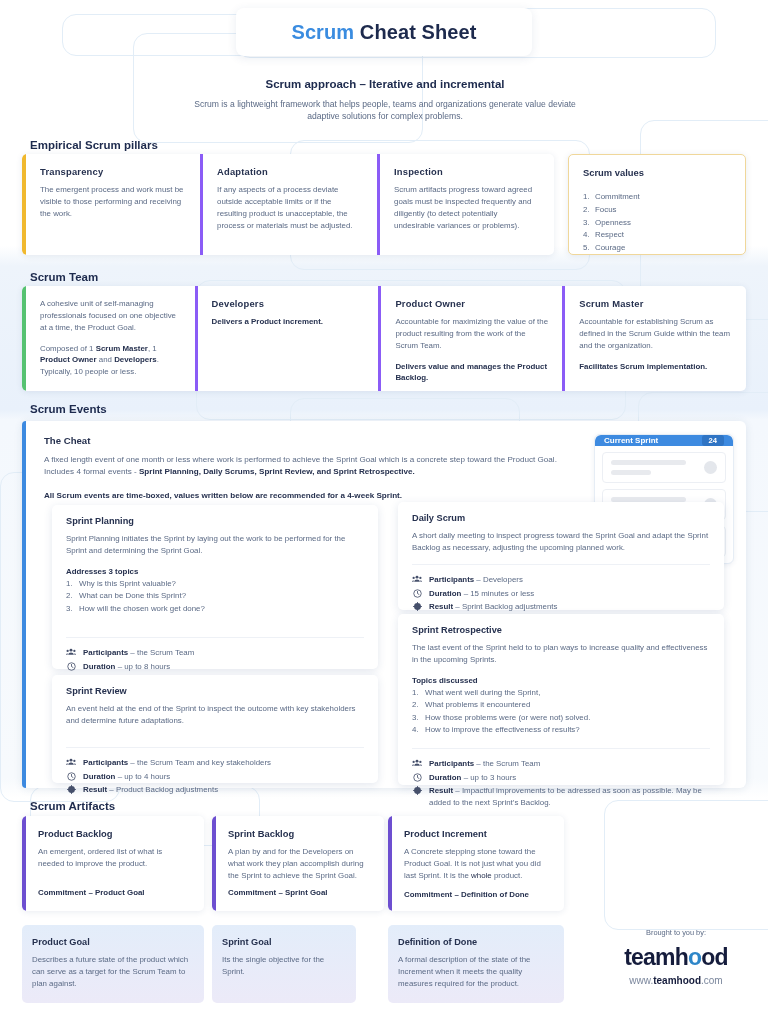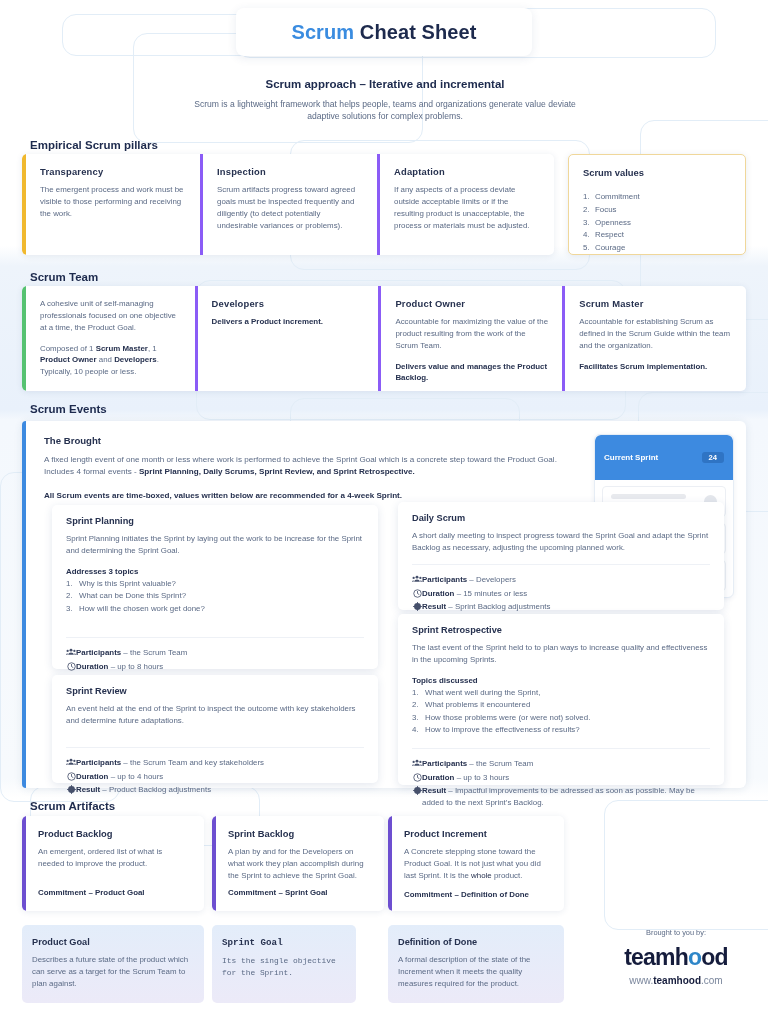--- a/index.html
+++ b/index.html
@@ -99,21 +99,21 @@
   
   .cs {
     position: absolute; right: 12px; top: 13px; width: 140px;
     background: #ffffff; border: 1px solid #e6edf5; border-radius: 6px;
     padding: 0 0 6px 0; overflow: hidden;
     box-shadow: 0 1px 5px rgba(40,70,120,0.08);
   }
   .cs-head {
     background: #3d8ae0; color: #fff; border-radius: 6px 6px 0 0;
     display: flex; align-items: center; justify-content: space-between;
-    padding: 17px 9px; font-size: 8px; font-weight: bold;
+    padding: 0 9px; font-size: 8px; font-weight: bold;
   }
   .cs-badge { background: #2f74c4; border-radius: 3px; padding: 1px 7px; font-size: 7.6px; }
   .cs-item {
     margin: 6px 7px 0 7px; border: 1px solid #eceff4; border-radius: 4px;
     padding: 7px 8px; display: flex; align-items: center; gap: 6px;
   }
   .cs-lines { flex: 1; }
   .sk { background: #e8eaee; border-radius: 3px; height: 5px; }
   .sk.w1 { width: 86%; }
   .sk.w2 { width: 46%; margin-top: 5px; }
@@ -121,21 +121,21 @@
 
   
   .ev { position: absolute; background:#fff; border-radius: 5px; box-shadow: 0 2px 9px rgba(40,70,120,0.13); z-index: 6; padding: 11px 14px 12px; }
   .ev h3 { font-size: 9.2px; font-weight: bold; color: #26314f; margin-bottom: 7px; }
   .ev p { font-size: 7.9px; line-height: 1.5; color: #5b6a85; }
   .ev .sub { font-size: 7.9px; font-weight: bold; color: #26314f; margin-top: 10px; margin-bottom: 2px; }
   .ev ol { list-style: none; }
   .ev ol li { font-size: 7.9px; line-height: 1.58; color: #5b6a85; }
   .ev ol li .n { display: inline-block; width: 13px; }
   .hr { border-top: 1px solid #eef1f6; margin: 10px 0 9px; }
-  .meta { display: flex; align-items: flex-start; font-size: 7.9px; line-height: 1.5; color: #5b6a85; margin-top: 2px; }
+  .meta { display: flex; align-items: flex-start; gap: 7px; font-size: 7.9px; line-height: 1.5; color: #5b6a85; margin-top: 2px; }
   .meta .ic { width: 10px; flex: none; display: flex; justify-content: center; padding-top: 1px; }
   .meta b { color: #26314f; }
 
   
   .art h3 { font-size: 9.4px; font-weight: bold; color: #26314f; margin-bottom: 7px; }
   .art p { font-size: 7.9px; line-height: 1.5; color: #5b6a85; }
   .art p.commit { font-weight: bold; color: #26314f; }
 
   .goal {
     position: absolute; border-radius: 5px;
@@ -186,26 +186,26 @@
 
   <div class="sec-head" style="left:30px;top:139px;">Empirical Scrum pillars</div>
 
   <div class="card row-card" style="left:22px;top:154px;width:532px;height:101px;overflow:hidden;">
     <div class="bar-left" style="background:#f0b82e;"></div>
     <div class="cell" style="padding-left:18px;">
       <h3>Transparency</h3>
       <p>The emergent process and work must be visible to those performing and receiving the work.</p>
     </div>
     <div class="cell">
+      <h3>Adaptation</h3>
+      <p>If any aspects of a process deviate outside acceptable limits or if the resulting product is unacceptable, the process or materials must be adjusted.</p>
+    </div>
+    <div class="cell">
       <h3>Inspection</h3>
       <p>Scrum artifacts progress toward agreed goals must be inspected frequently and diligently (to detect potentially undesirable variances or problems).</p>
-    </div>
-    <div class="cell">
-      <h3>Adaptation</h3>
-      <p>If any aspects of a process deviate outside acceptable limits or if the resulting product is unacceptable, the process or materials must be adjusted.</p>
     </div>
   </div>
 
   <div class="card" style="left:568px;top:154px;width:178px;height:101px;border:1px solid #f0d79a;padding:12px 14px;">
     <h3 style="font-size:9.4px;font-weight:bold;color:#26314f;margin-bottom:8px;">Scrum values</h3>
     <ul class="vals-list">
       <li><span class="n">1.</span><span>Commitment</span></li>
       <li><span class="n">2.</span><span>Focus</span></li>
       <li><span class="n">3.</span><span>Openness</span></li>
       <li><span class="n">4.</span><span>Respect</span></li>
@@ -238,21 +238,21 @@
       <p class="b">Facilitates Scrum implementation.</p>
     </div>
   </div>
 
   <div class="sec-head" style="left:30px;top:403px;">Scrum Events</div>
 
   <div class="sprint-wrap">
     <div class="bar-left" style="background:#3d8ae0;border-radius:6px 0 0 6px;"></div>
 
     <div class="sprint-head">
-      <h3>The Brought</h3>
+      <h3>The Cheat</h3>
       <p>
         <span>A fixed length event of one month or less where work is performed to achieve the Sprint Goal which is a concrete step toward the Product Goal. Includes 4 formal events - </span><span class="inl-b">Sprint Planning, Daily Scrums, Sprint Review, and Sprint Retrospective.</span>
       </p>
       <p class="note">All Scrum events are time-boxed, values written below are recommended for a 4-week Sprint.</p>
     </div>
 
     <div class="cs">
       <div class="cs-head">
         <span>Current Sprint</span>
         <span class="cs-badge">24</span>
@@ -276,21 +276,21 @@
             <div class="sk w1"></div>
             <div class="sk w2"></div>
           </div>
         <div class="cs-dot"></div>
       </div>
     </div>
   </div>
 
   <div class="ev" style="left:52px;top:505px;width:326px;height:164px;">
     <h3>Sprint Planning</h3>
-    <p>Sprint Planning initiates the Sprint by laying out the work to be increase for the Sprint and determining the Sprint Goal.</p>
+    <p>Sprint Planning initiates the Sprint by laying out the work to be performed for the Sprint and determining the Sprint Goal.</p>
     <div class="sub">Addresses 3 topics</div>
     <ol>
       <li><span class="n">1.</span><span>Why is this Sprint valuable?</span></li>
       <li><span class="n">2.</span><span>What can be Done this Sprint?</span></li>
       <li><span class="n">3.</span><span>How will the chosen work get done?</span></li>
     </ol>
     <div class="hr" style="margin-top:22px;"></div>
     <div class="meta">
       <span class="ic">
           <svg width="10" height="8" viewBox="0 0 16 12">
@@ -464,21 +464,21 @@
     <p>
       <span>A Concrete stepping stone toward the Product Goal. It is not just what you did last Sprint. It is the </span><span style="font-weight:normal;color:#26314f;">whole</span><span> product.</span>
     </p>
     <p class="commit" style="position:absolute;left:16px;bottom:10px;width:150px;">Commitment – Definition of Done</p>
   </div>
 
   <div class="goal" style="left:22px;top:925px;width:182px;height:78px;">
     <h3>Product Goal</h3>
     <p>Describes a future state of the product which can serve as a target for the  Scrum Team to plan against.</p>
   </div>
-  <div class="goal" style="left:212px;top:925px;width:144px;height:78px;font-family:Liberation Mono, monospace;">
+  <div class="goal" style="left:212px;top:925px;width:144px;height:78px;">
     <h3>Sprint Goal</h3>
     <p>Its the single objective for the Sprint.</p>
   </div>
   <div class="goal" style="left:388px;top:925px;width:176px;height:78px;">
     <h3>Definition of Done</h3>
     <p>A formal description of the state of the Increment when it meets the  quality measures required for the product.</p>
   </div>
 
   <div class="brand">
     <div class="by">Brought to you by:</div>

